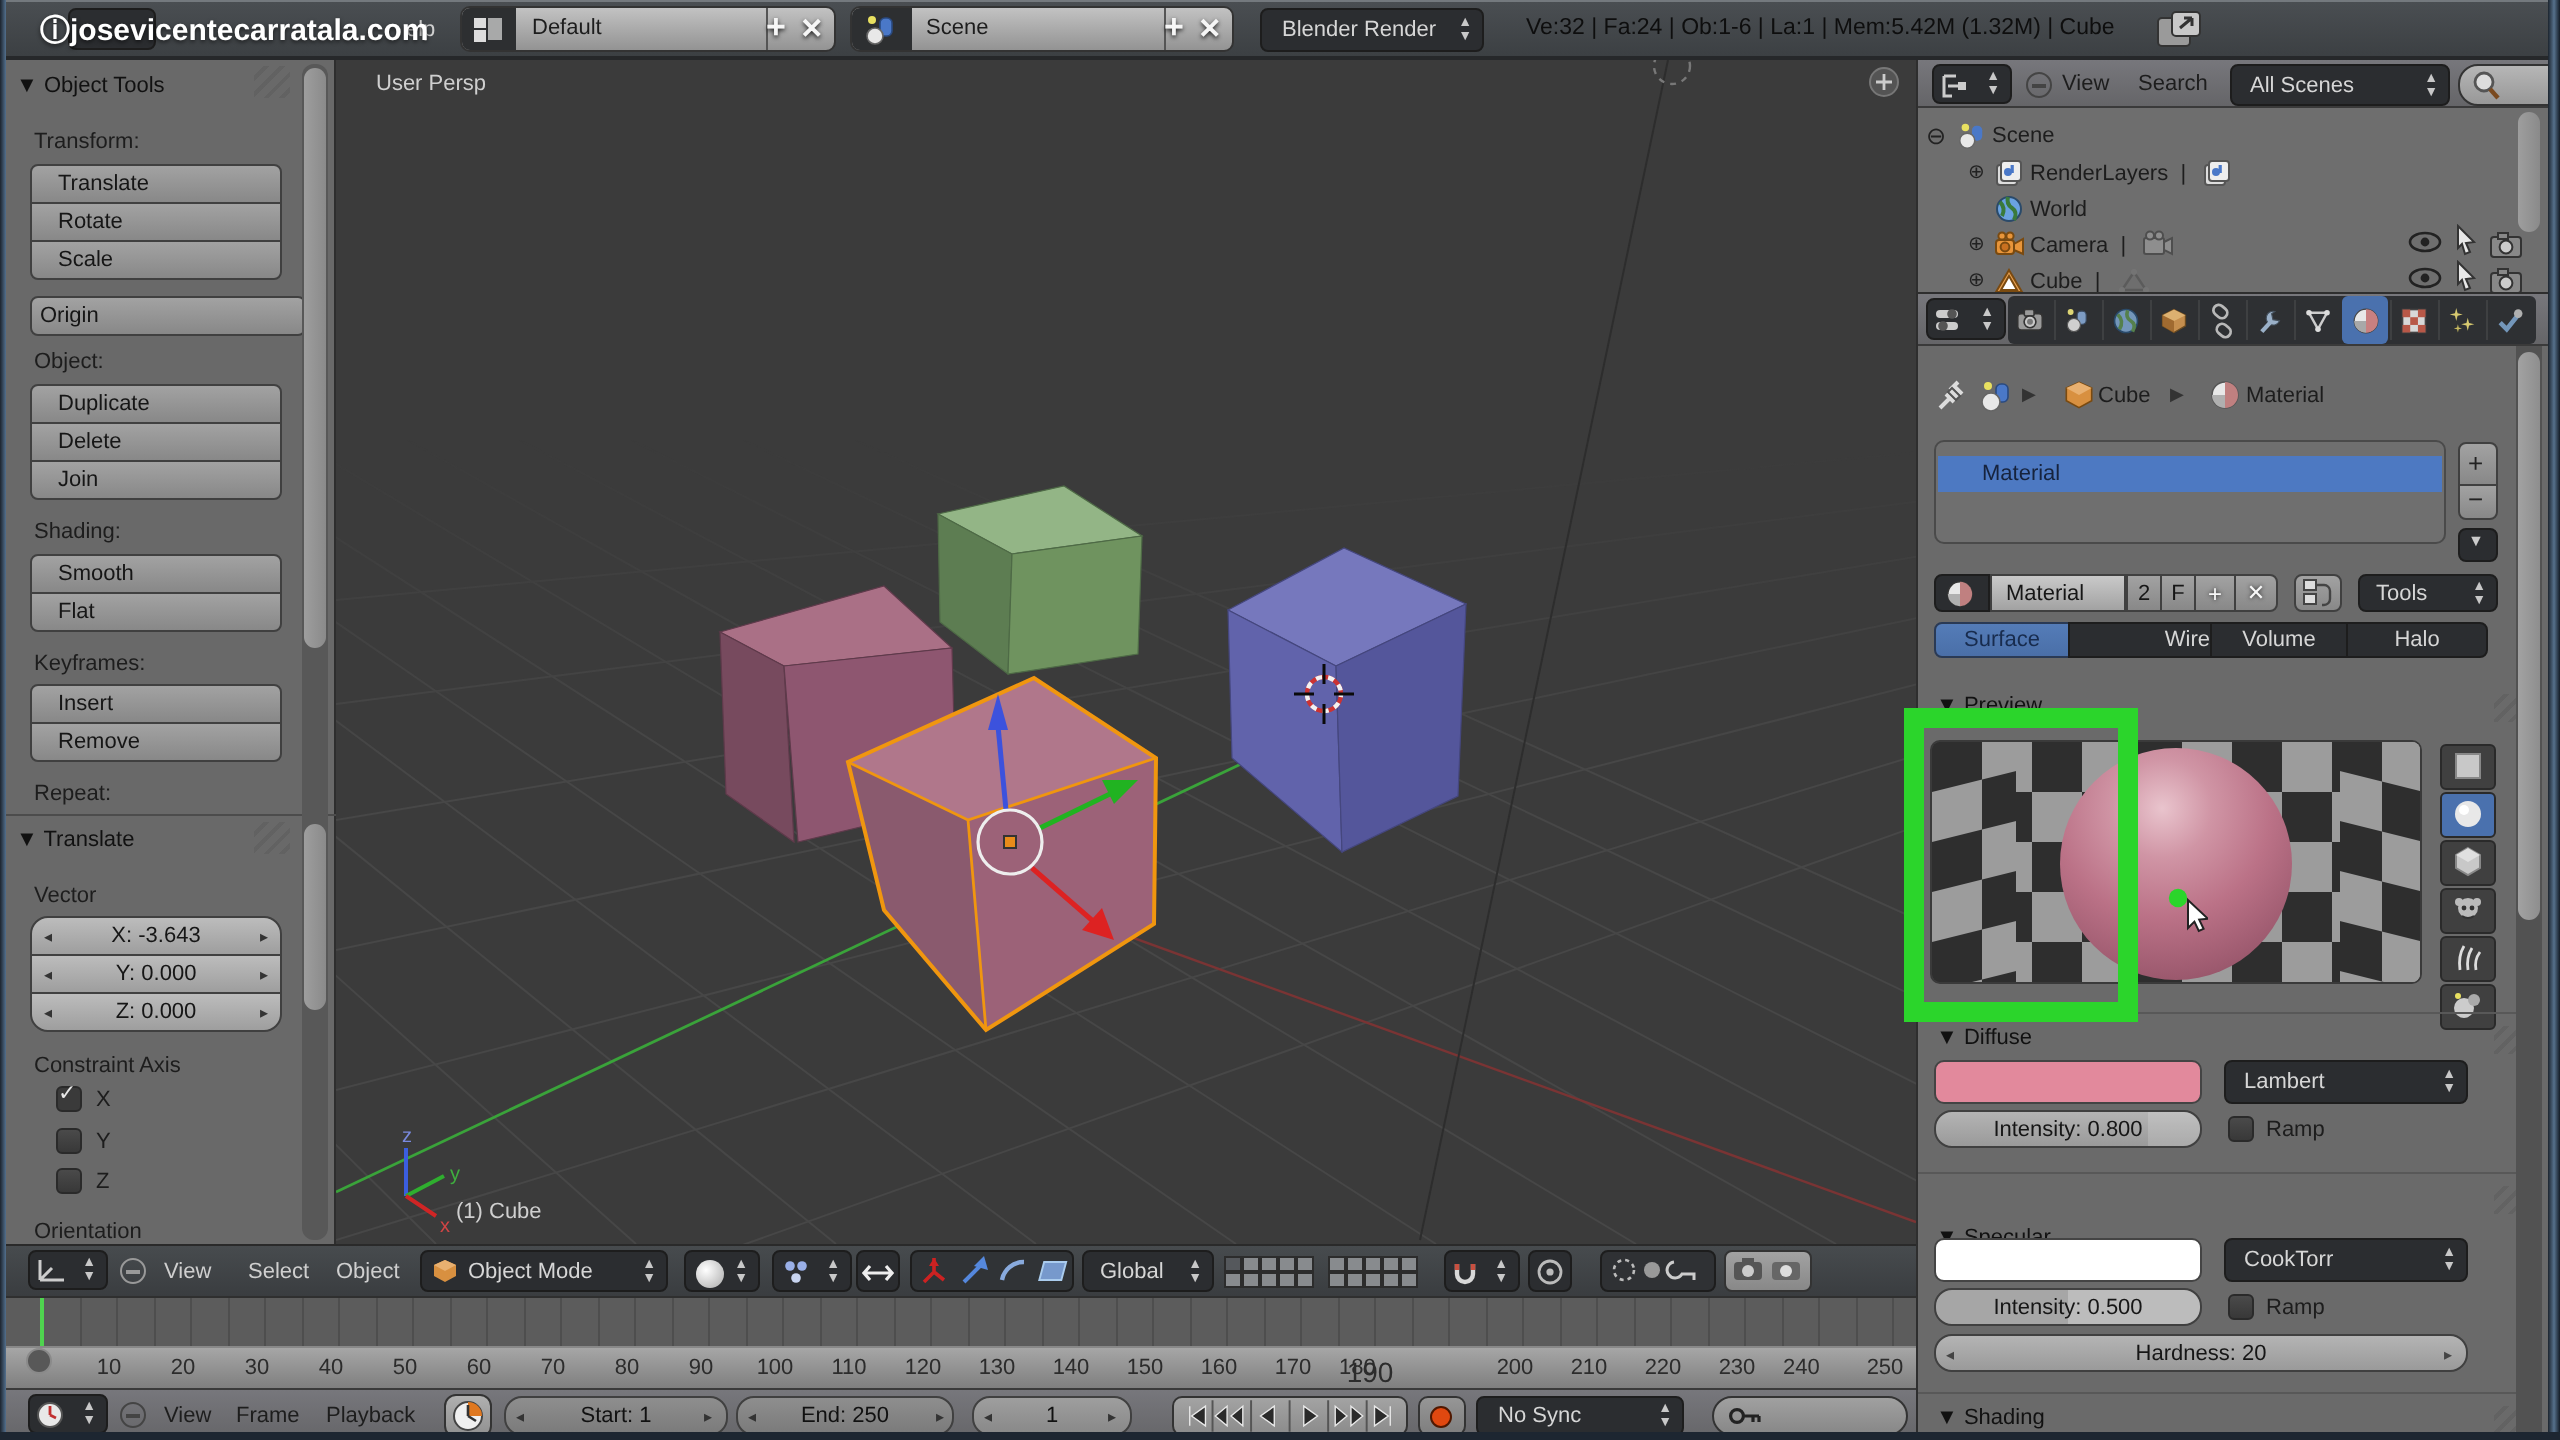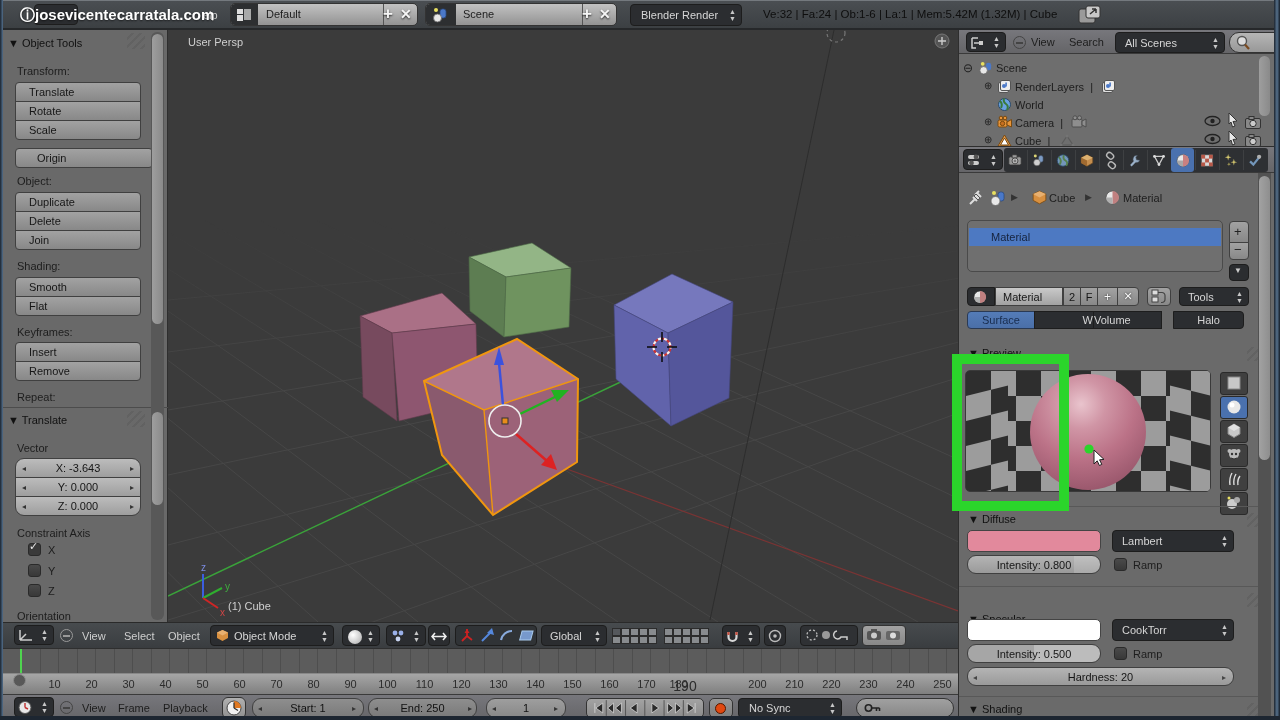--- a/index.html
+++ b/index.html
@@ -156,21 +156,21 @@
 <div class="ab ltxt" style="left:60px;top:570px">(1) Cube</div>
 </div>
 
 <div class="ab" style="left:0;top:30px;width:168px;height:592px;background:#696969;border-right:1px solid #2e2e2e" id="ts">
 <div class="ab hdr" style="left:8px;top:7px">▼ <b style="font-weight:normal">Object Tools</b></div>
 <div class="ab grip" style="left:127px;top:3px;width:18px;height:16px"></div>
 <div class="ab lbl" style="left:17px;top:35px">Transform:</div>
 <div class="ab btn" style="left:15px;top:52px;width:126px;height:20px;border-radius:4px 4px 0 0;padding:3px 0 0 13px">Translate</div>
 <div class="ab btn" style="left:15px;top:71px;width:126px;height:20px;border-radius:0;padding:3px 0 0 13px">Rotate</div>
 <div class="ab btn" style="left:15px;top:90px;width:126px;height:20px;border-radius:0 0 4px 4px;padding:3px 0 0 13px">Scale</div>
-<div class="ab btn" style="left:15px;top:118px;width:138px;height:20px;padding:3px 0 0 21px">Origin</div>
+<div class="ab btn" style="left:15px;top:118px;width:138px;height:20px;padding:3px 0 0 4px">Origin</div>
 <div class="ab lbl" style="left:17px;top:145px">Object:</div>
 <div class="ab btn" style="left:15px;top:162px;width:126px;height:20px;border-radius:4px 4px 0 0;padding:3px 0 0 13px">Duplicate</div>
 <div class="ab btn" style="left:15px;top:181px;width:126px;height:20px;border-radius:0;padding:3px 0 0 13px">Delete</div>
 <div class="ab btn" style="left:15px;top:200px;width:126px;height:20px;border-radius:0 0 4px 4px;padding:3px 0 0 13px">Join</div>
 <div class="ab lbl" style="left:17px;top:230px">Shading:</div>
 <div class="ab btn" style="left:15px;top:247px;width:126px;height:20px;border-radius:4px 4px 0 0;padding:3px 0 0 13px">Smooth</div>
 <div class="ab btn" style="left:15px;top:266px;width:126px;height:20px;border-radius:0 0 4px 4px;padding:3px 0 0 13px">Flat</div>
 <div class="ab lbl" style="left:17px;top:296px">Keyframes:</div>
 <div class="ab btn" style="left:15px;top:312px;width:126px;height:20px;border-radius:4px 4px 0 0;padding:3px 0 0 13px">Insert</div>
 <div class="ab btn" style="left:15px;top:331px;width:126px;height:20px;border-radius:0 0 4px 4px;padding:3px 0 0 13px">Remove</div>
@@ -375,21 +375,21 @@
     <div class="ab" style="left:521.5px;top:4px;width:28px;text-align:center;font-size:11px;color:#2c2c2c">140</div>
     <div class="ab" style="left:558.5px;top:4px;width:28px;text-align:center;font-size:11px;color:#2c2c2c">150</div>
     <div class="ab" style="left:595.5px;top:4px;width:28px;text-align:center;font-size:11px;color:#2c2c2c">160</div>
     <div class="ab" style="left:632.5px;top:4px;width:28px;text-align:center;font-size:11px;color:#2c2c2c">170</div>
     <div class="ab" style="left:669.5px;top:4px;width:28px;text-align:left;font-size:11px;color:#2c2c2c">180</div>
     <div class="ab" style="left:671px;top:4px;width:28px;text-align:center;font-size:14px;color:#2c2c2c">190</div>
     <div class="ab" style="left:743.5px;top:4px;width:28px;text-align:center;font-size:11px;color:#2c2c2c">200</div>
     <div class="ab" style="left:780.5px;top:4px;width:28px;text-align:center;font-size:11px;color:#2c2c2c">210</div>
     <div class="ab" style="left:817.5px;top:4px;width:28px;text-align:center;font-size:11px;color:#2c2c2c">220</div>
     <div class="ab" style="left:854.5px;top:4px;width:28px;text-align:center;font-size:11px;color:#2c2c2c">230</div>
-    <div class="ab" style="left:891.5px;top:4px;width:28px;text-align:center;font-size:11px;color:#2c2c2c">240</div>
+    <div class="ab" style="left:891.5px;top:4px;width:28px;text-align:left;font-size:11px;color:#2c2c2c">240</div>
     <div class="ab" style="left:928.5px;top:4px;width:28px;text-align:center;font-size:11px;color:#2c2c2c">250</div>
     <div class="ab" style="left:13px;top:0px;width:13px;height:13px;border-radius:8px;background:#585858;border:1px solid #8a8a8a"></div>
   </div>
 <div class="ab" style="left:0;top:694px;width:958px;height:26px;background:linear-gradient(#77777c,#656568);border-top:1px solid #3a3a3a" id="tlh">
 <div class="ab dd" style="left:14px;top:2px;width:40px;height:20px">
       <svg width="15" height="15" style="position:absolute;left:3px;top:2px" viewBox="0 0 15 15">
         <circle cx="7" cy="7.5" r="6" fill="#e8e8e8" stroke="#555"></circle>
         <path d="M7 7.5 L7 3 M7 7.5 L10 9" stroke="#c03030" stroke-width="1.4"></path>
       </svg>
       <span class="ar">▲<br>▼</span>
@@ -703,21 +703,21 @@
       <rect x="1" y="8" width="6" height="5" fill="#ddd" stroke="#444"></rect>
       <path d="M7 3.5 h4 a3 3 0 0 1 3 3 v4 a3 3 0 0 1 -3 3 h-1" stroke="#444" stroke-width="1.2" fill="none"></path>
     </svg>
 <div class="ab dd" style="left:220px;top:140px;width:70px;height:19px">
       <span style="position:absolute;left:8px;top:3px">Tools</span>
       <span class="ar">▲<br>▼</span>
     </div>
 
 <div class="ab" style="left:8px;top:164px;width:68px;height:18px;background:linear-gradient(#547cb8,#4a6fa8);border:1px solid #2a3a55;border-radius:4px 0 0 4px;font-size:11px;color:#182c4e;text-align:center;padding-top:2px">Surface</div>
 <div class="ab dd" style="left:75px;top:164px;width:72px;height:18px;border-radius:0;text-align:right;padding-top:2px">Wire</div>
-<div class="ab dd" style="left:134px;top:164px;width:69px;height:18px;border-radius:0;text-align:left;padding-top:2px">Volume</div>
+<div class="ab dd" style="left:146px;top:164px;width:69px;height:18px;border-radius:0;text-align:center;padding-top:2px">Volume</div>
 <div class="ab dd" style="left:214px;top:164px;width:71px;height:18px;border-radius:0 4px 4px 0;text-align:center;padding-top:2px">Halo</div>
 
 <div class="ab hdr" style="left:9px;top:200px">▼ Preview</div>
 <div class="ab grip" style="left:288px;top:200px;width:18px;height:14px"></div>
 <div class="ab" style="left:6px;top:223px;width:246px;height:122px;border:1px solid #3a3a3a;border-radius:5px;overflow:hidden" id="prev">
       <svg width="246" height="122" viewBox="0 0 246 122">
 <defs>
 <pattern id="ck" width="50" height="50" patternUnits="userSpaceOnUse">
             <rect width="50" height="50" fill="#9c9c9c"></rect>
             <rect width="25" height="25" fill="#2e2e2e"></rect>

